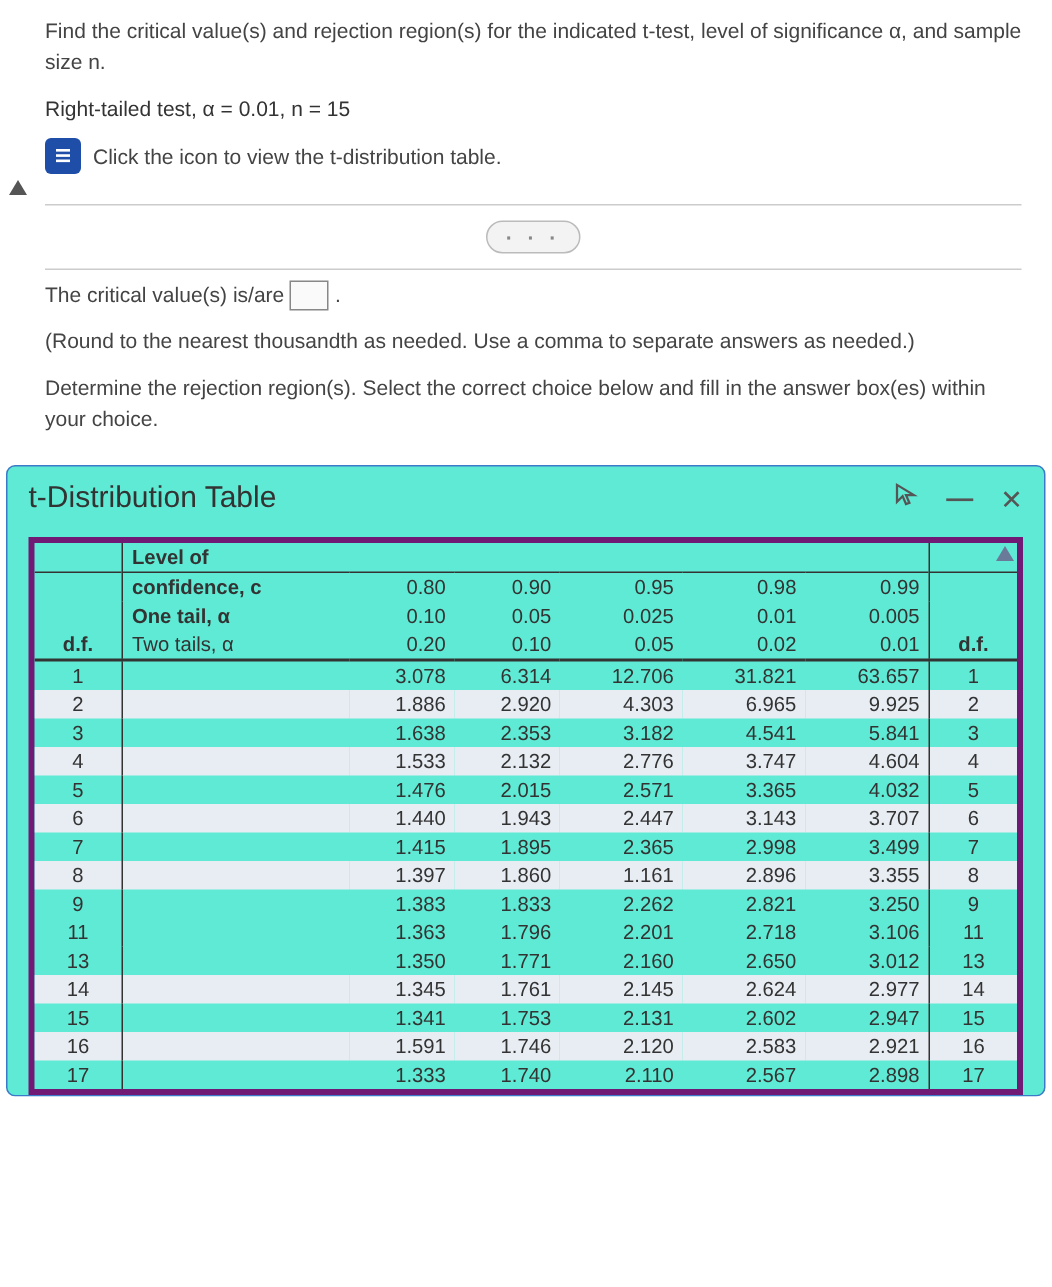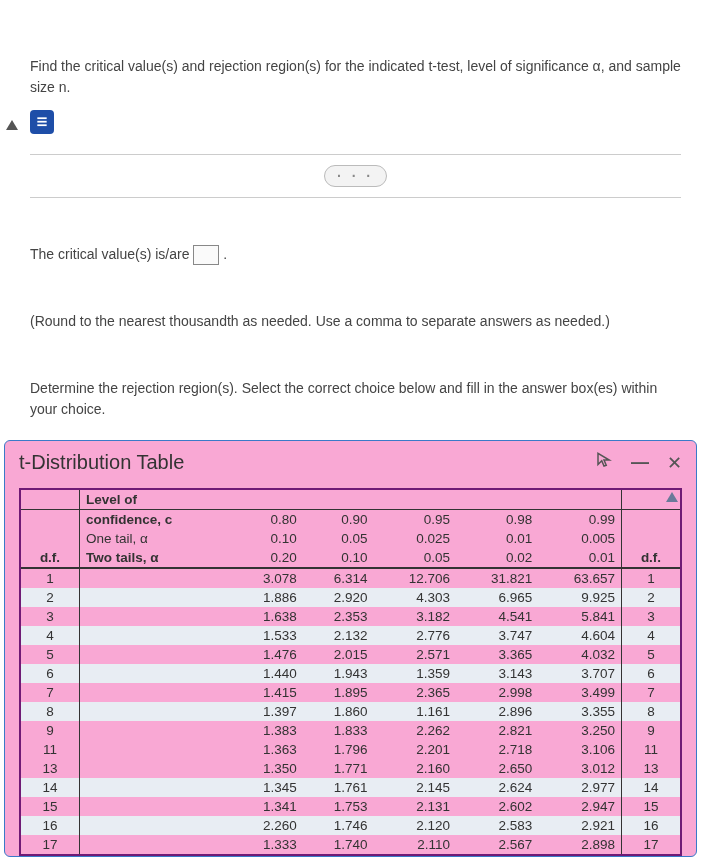--- a/index.html
+++ b/index.html
@@ -10,21 +10,20 @@
     background: #fff;
     width: 701px;
   }
   .top-section {
     padding: 10px 20px 10px 30px;
   }
   .prompt-text {
     color: #444;
     line-height: 1.5;
     margin-bottom: 10px;
-    margin-top: 46px;
   }
   .test-params {
     color: #333;
     margin: 12px 0;
   }
   .icon-link-row {
     display: flex;
     align-items: center;
     gap: 8px;
     margin: 12px 0 20px 0;
@@ -79,21 +78,21 @@
     border: 1px solid #888;
     background: #fafafa;
     vertical-align: middle;
   }
   .table-window {
     border: 1px solid #3a7ac8;
     border-radius: 6px;
     margin: 0 4px;
     padding: 10px 14px 0 14px;
     position: relative;
-    background: #f9a8d4;
+    background: #5eead4;
   }
   .window-header {
     display: flex;
     justify-content: space-between;
     align-items: center;
     margin-bottom: 14px;
   }
   .window-title {
     font-size: 20px;
     color: #333;
@@ -103,21 +102,21 @@
     gap: 18px;
     align-items: center;
     color: #555;
     font-size: 18px;
   }
   .cursor-icon svg {
     width: 18px;
     height: 18px;
   }
   .table-wrap {
-    border: 2px solid #701a75;
+    border: 4px solid #701a75;
     overflow: hidden;
     position: relative;
   }
   .scroll-arrow {
     position: absolute;
     right: 2px;
     top: 2px;
     width: 0;
     height: 0;
     border-left: 6px solid transparent;
@@ -163,28 +162,30 @@
   }
   .rel { position: relative; }
 </style>
 </head>
 <body class="rel">
 
 <div class="triangle-marker"></div>
 
 <div class="top-section">
   <div class="prompt-text">Find the critical value(s) and rejection region(s) for the indicated t-test, level of significance α, and sample size n.</div>
+  <div class="test-params">Right-tailed test, α = 0.01, n = 15</div>
   <div class="icon-link-row">
     <div class="book-icon">
       <svg viewBox="0 0 24 24" width="14" height="14" fill="#fff">
           <rect x="4" y="4" width="16" height="3"></rect>
           <rect x="4" y="10" width="16" height="3"></rect>
           <rect x="4" y="16" width="16" height="3"></rect>
         </svg>
     </div>
+    <span class="link-text">Click the icon to view the t-distribution table.</span>
   </div>
 
   <hr>
   <div class="hr-dots">
     <span class="dots-box">· · ·</span>
   </div>
   <hr>
 
   <div class="prompt-text">
     <span>The critical value(s) is/are </span>
@@ -224,31 +225,31 @@
             <td class="label-col" style="font-weight: bold;">confidence, c</td>
             <td>0.80</td>
             <td>0.90</td>
             <td>0.95</td>
             <td>0.98</td>
             <td>0.99</td>
             <td class="right-col"></td>
           </tr>
           <tr class="header-block">
             <td class="left-col"></td>
-            <td class="label-col" style="font-weight: normal;">One tail, α</td>
+            <td class="label-col" style="font-weight: bold;">One tail, α</td>
             <td>0.10</td>
             <td>0.05</td>
             <td>0.025</td>
             <td>0.01</td>
             <td>0.005</td>
             <td class="right-col"></td>
           </tr>
           <tr class="header-block thick-under">
             <td class="left-col" style="font-weight: bold;">d.f.</td>
-            <td class="label-col" style="font-weight: bold;">Two tails, α</td>
+            <td class="label-col" style="font-weight: normal;">Two tails, α</td>
             <td>0.20</td>
             <td>0.10</td>
             <td>0.05</td>
             <td>0.02</td>
             <td>0.01</td>
             <td class="right-col" style="font-weight: bold;">d.f.</td>
           </tr>
           <tr>
             <td class="left-col">1</td>
             <td class="label-col"></td>
@@ -297,21 +298,21 @@
             <td>2.571</td>
             <td>3.365</td>
             <td>4.032</td>
             <td class="right-col">5</td>
           </tr>
           <tr class="row-alt">
             <td class="left-col">6</td>
             <td class="label-col"></td>
             <td>1.440</td>
             <td>1.943</td>
-            <td>1.359</td>
+            <td>2.447</td>
             <td>3.143</td>
             <td>3.707</td>
             <td class="right-col">6</td>
           </tr>
           <tr>
             <td class="left-col">7</td>
             <td class="label-col"></td>
             <td>1.415</td>
             <td>1.895</td>
             <td>2.365</td>
@@ -375,21 +376,21 @@
             <td>1.341</td>
             <td>1.753</td>
             <td>2.131</td>
             <td>2.602</td>
             <td>2.947</td>
             <td class="right-col">15</td>
           </tr>
           <tr class="row-alt">
             <td class="left-col">16</td>
             <td class="label-col"></td>
-            <td>2.260</td>
+            <td>1.591</td>
             <td>1.746</td>
             <td>2.120</td>
             <td>2.583</td>
             <td>2.921</td>
             <td class="right-col">16</td>
           </tr>
           <tr>
             <td class="left-col">17</td>
             <td class="label-col"></td>
             <td>1.333</td>

